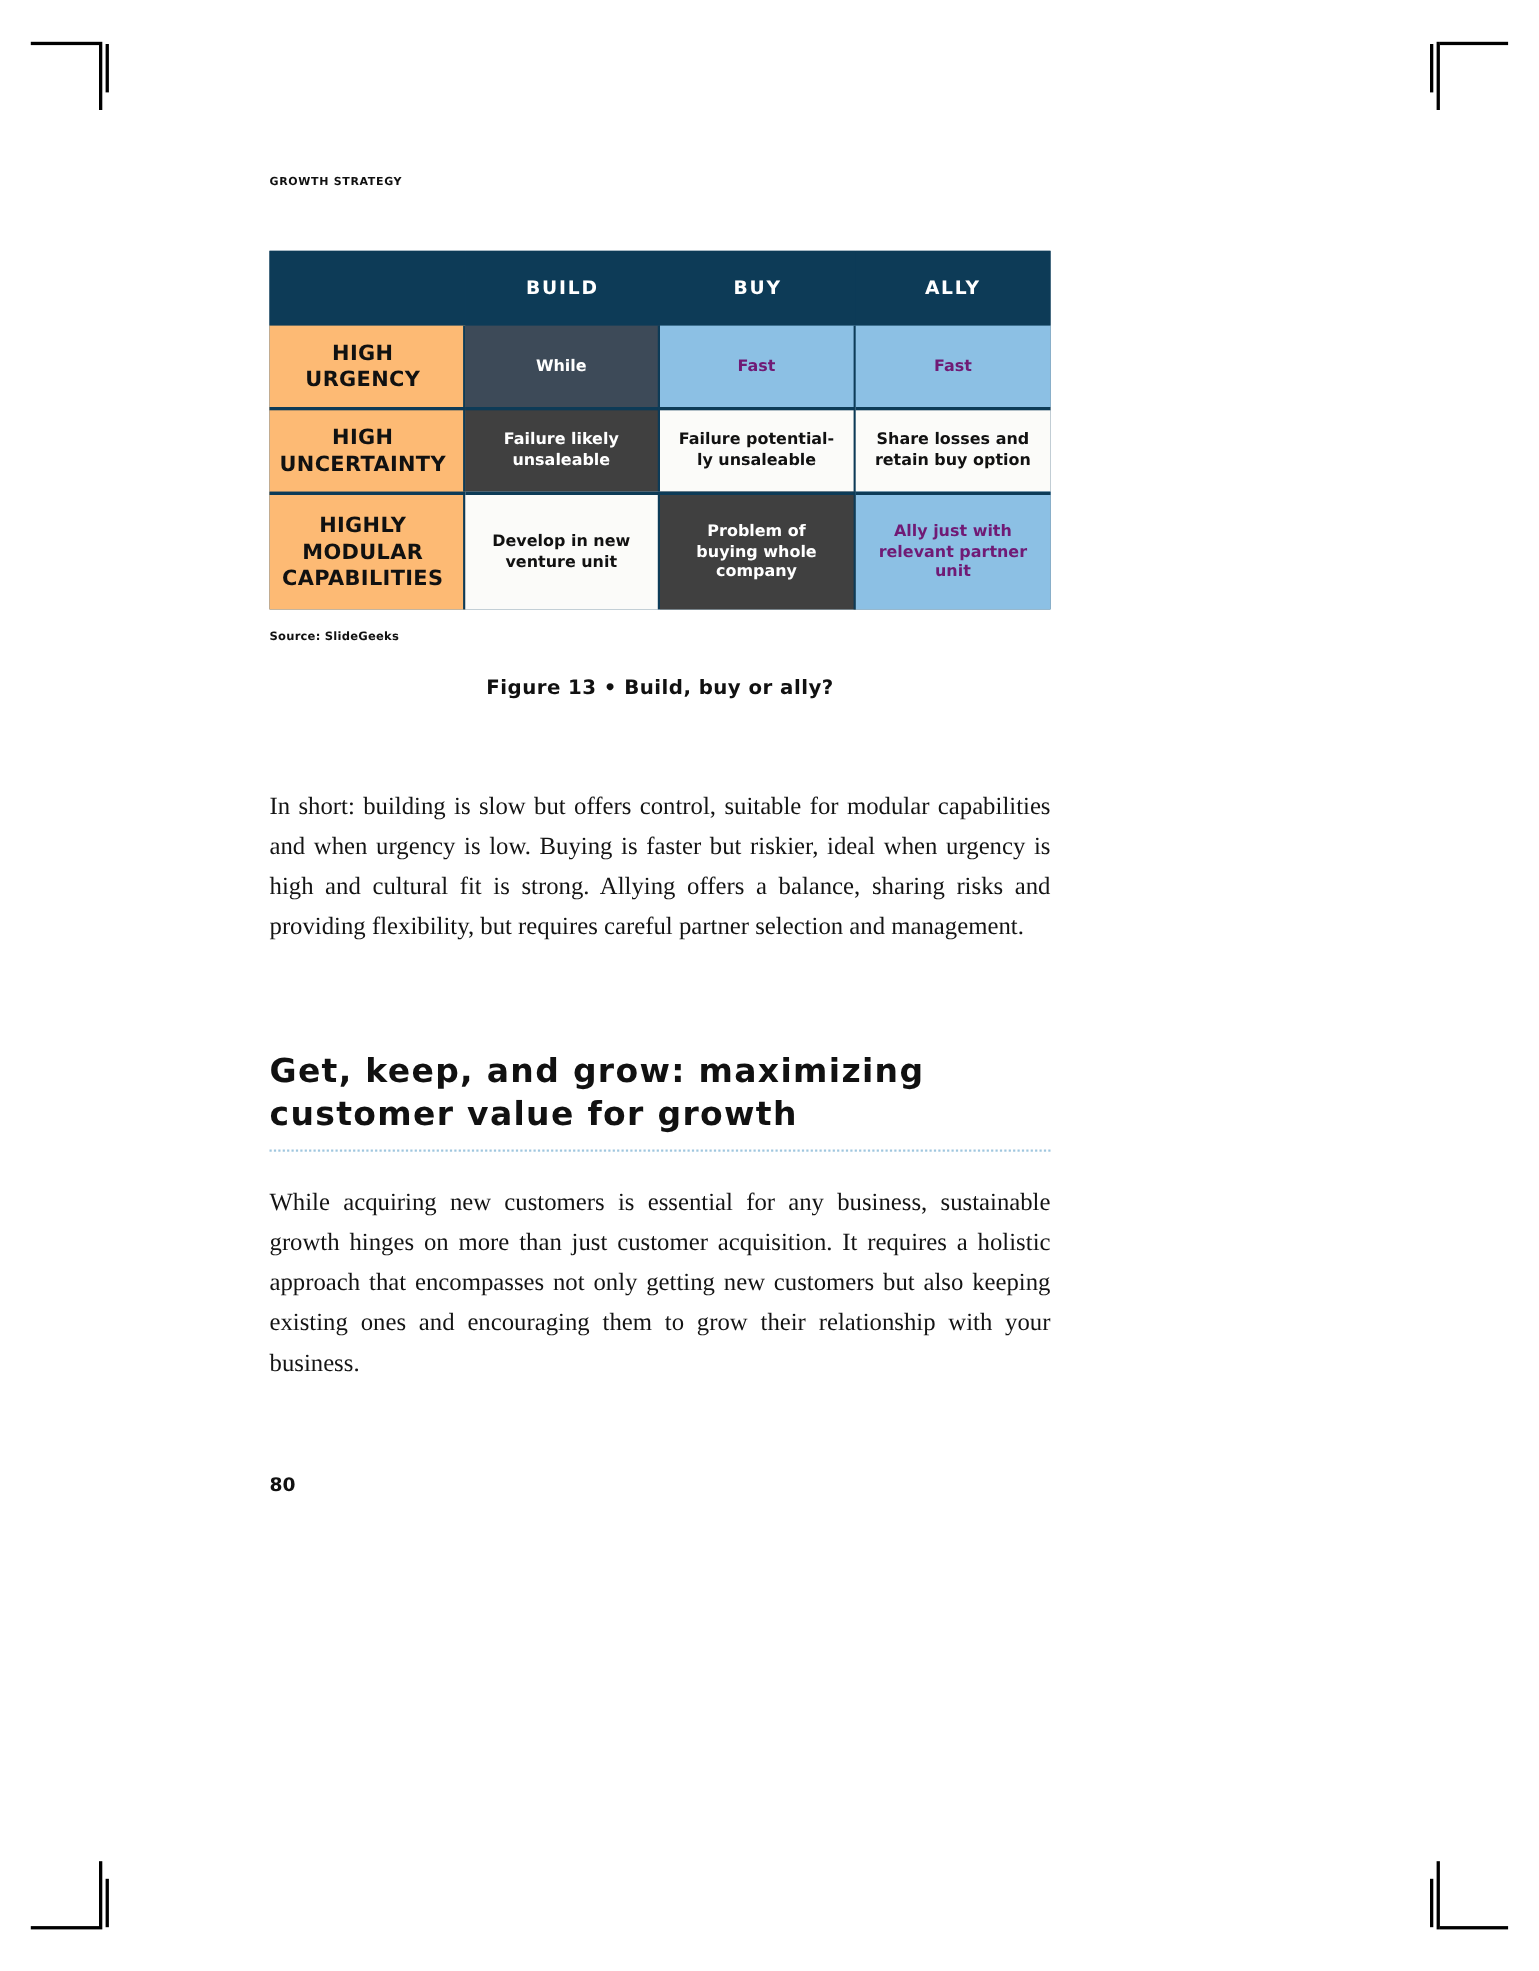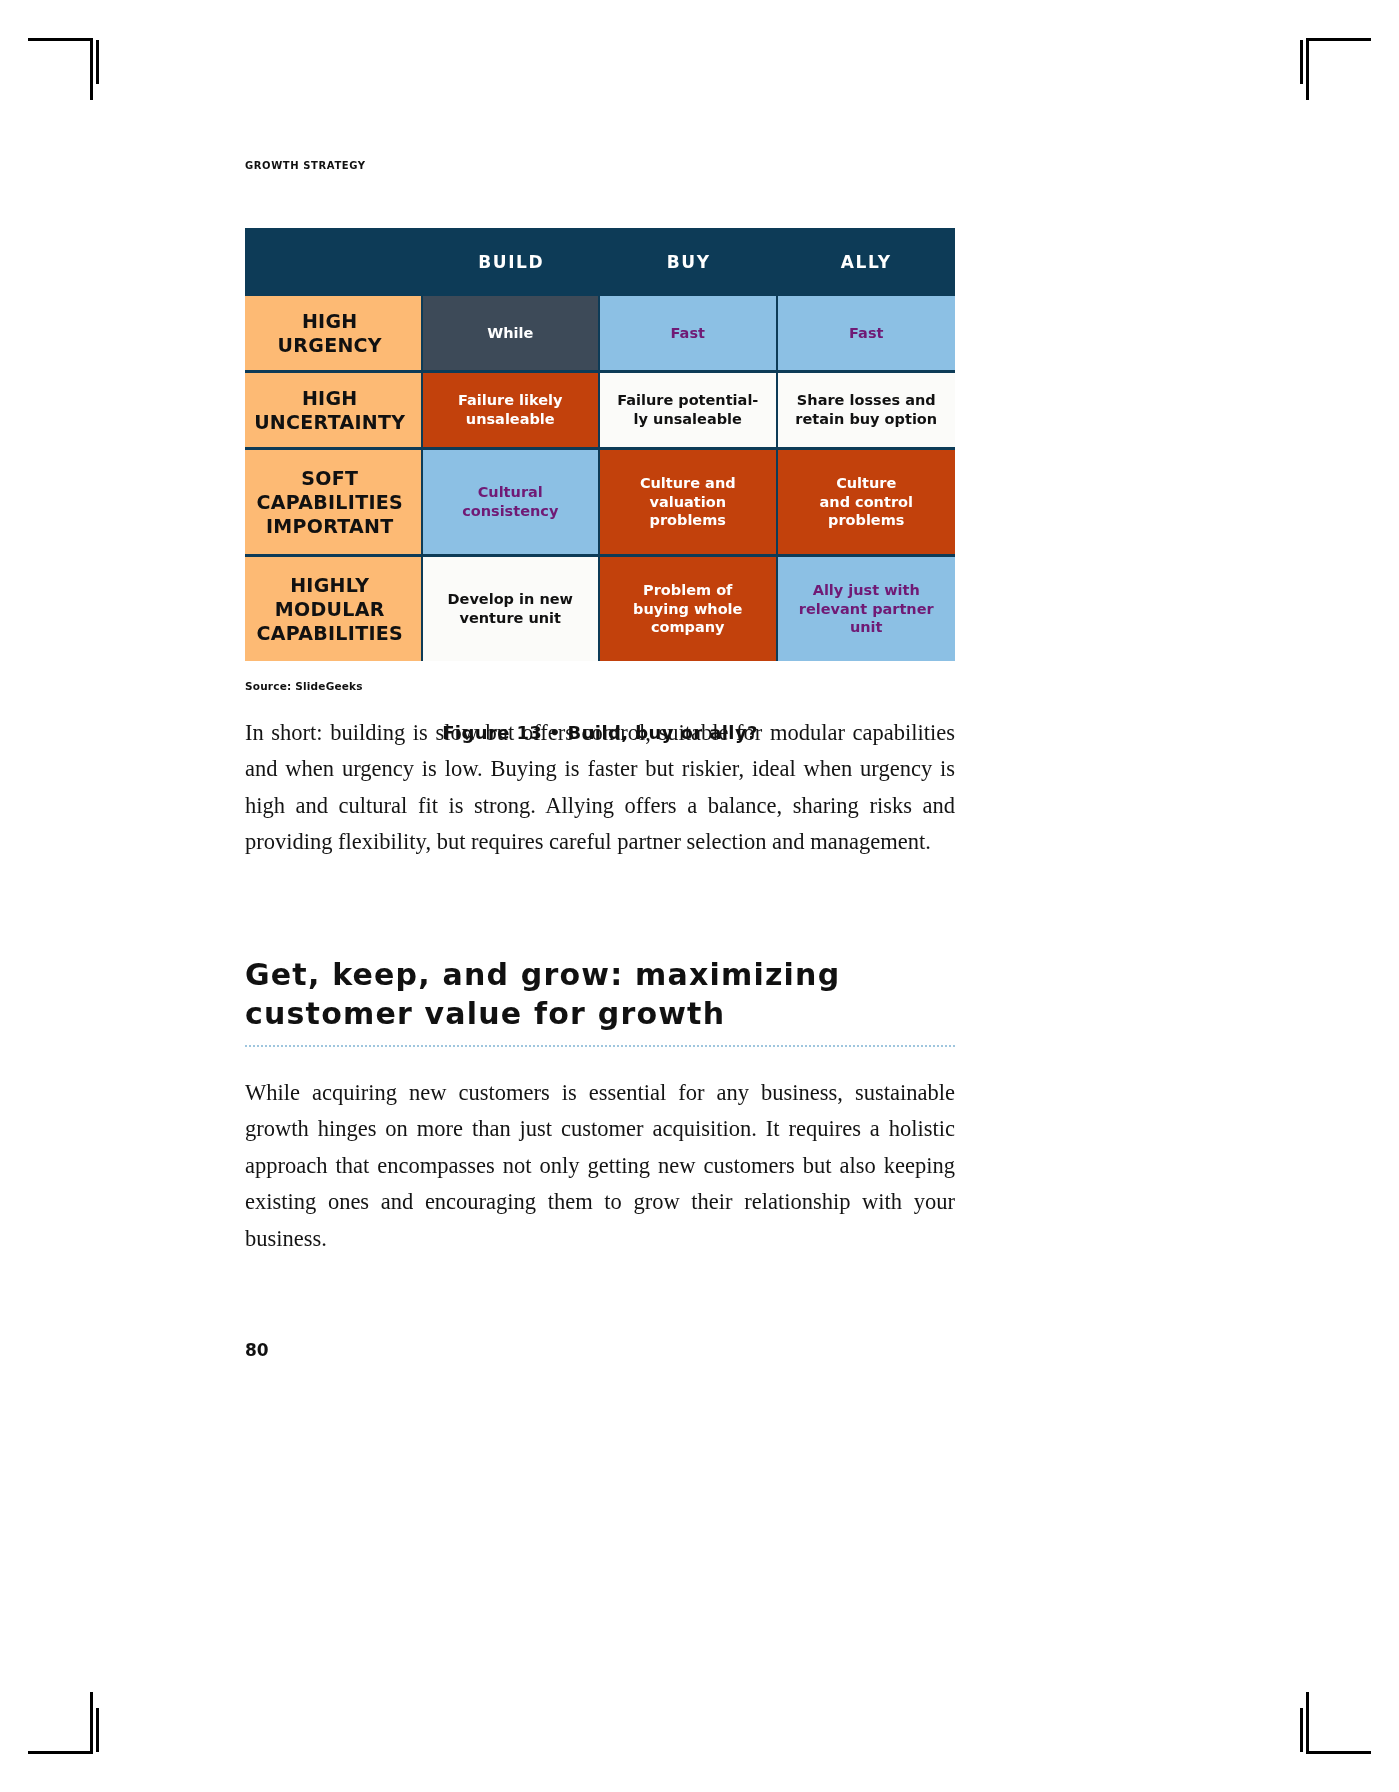--- a/index.html
+++ b/index.html
@@ -116,21 +116,21 @@
     text-align: center;
     vertical-align: middle;
     padding: 8px 6px !important;
     border-top: 3px solid #0d3b57;
     border-right: 2px solid #0d3b57;
   }
   tr.r1 .cell { border-top: none; }
   .cell.last { border-right: none; }
 
   .c-dark  { background: #3d4a58; color: #ffffff; }
-  .c-dark2 { background: #c2410c; color: #ffffff; }
+  .c-dark2 { background: #404040; color: #ffffff; }
   .c-light { background: #8cc0e4; color: #701a75; }
   .c-white { background: #fbfbf9; color: #111111; }
 
   tr.r1 td.cell { height: 58px; }
   tr.r2 td.cell { height: 58px; }
   tr.r3 td.cell { height: 88px; }
   tr.r4 td.cell { height: 88px; }
 
   .source {
     margin-top: 19px;
@@ -240,26 +240,20 @@
           <td class="cell c-light last">Fast</td>
         </tr>
 
         <tr class="r2">
           <td class="rowlabel">HIGH<br>UNCERTAINTY</td>
           <td class="cell c-dark2">Failure likely<br>unsaleable</td>
           <td class="cell c-white">Failure potential-<br>ly unsaleable</td>
           <td class="cell c-white last">Share losses and<br>retain buy option</td>
         </tr>
 
-        <tr class="r3">
-          <td class="rowlabel">SOFT<br>CAPABILITIES<br>IMPORTANT</td>
-          <td class="cell c-light">Cultural<br>consistency</td>
-          <td class="cell c-dark2">Culture and<br>valuation<br>problems</td>
-          <td class="cell c-dark2 last">Culture<br>and control<br>problems</td>
-        </tr>
 
         <tr class="r4">
           <td class="rowlabel">HIGHLY<br>MODULAR<br>CAPABILITIES</td>
           <td class="cell c-white">Develop in new<br>venture unit</td>
           <td class="cell c-dark2">Problem of<br>buying whole<br>company</td>
           <td class="cell c-light last">Ally just with<br>relevant partner<br>unit</td>
         </tr>
       </tbody>
     </table>
 

